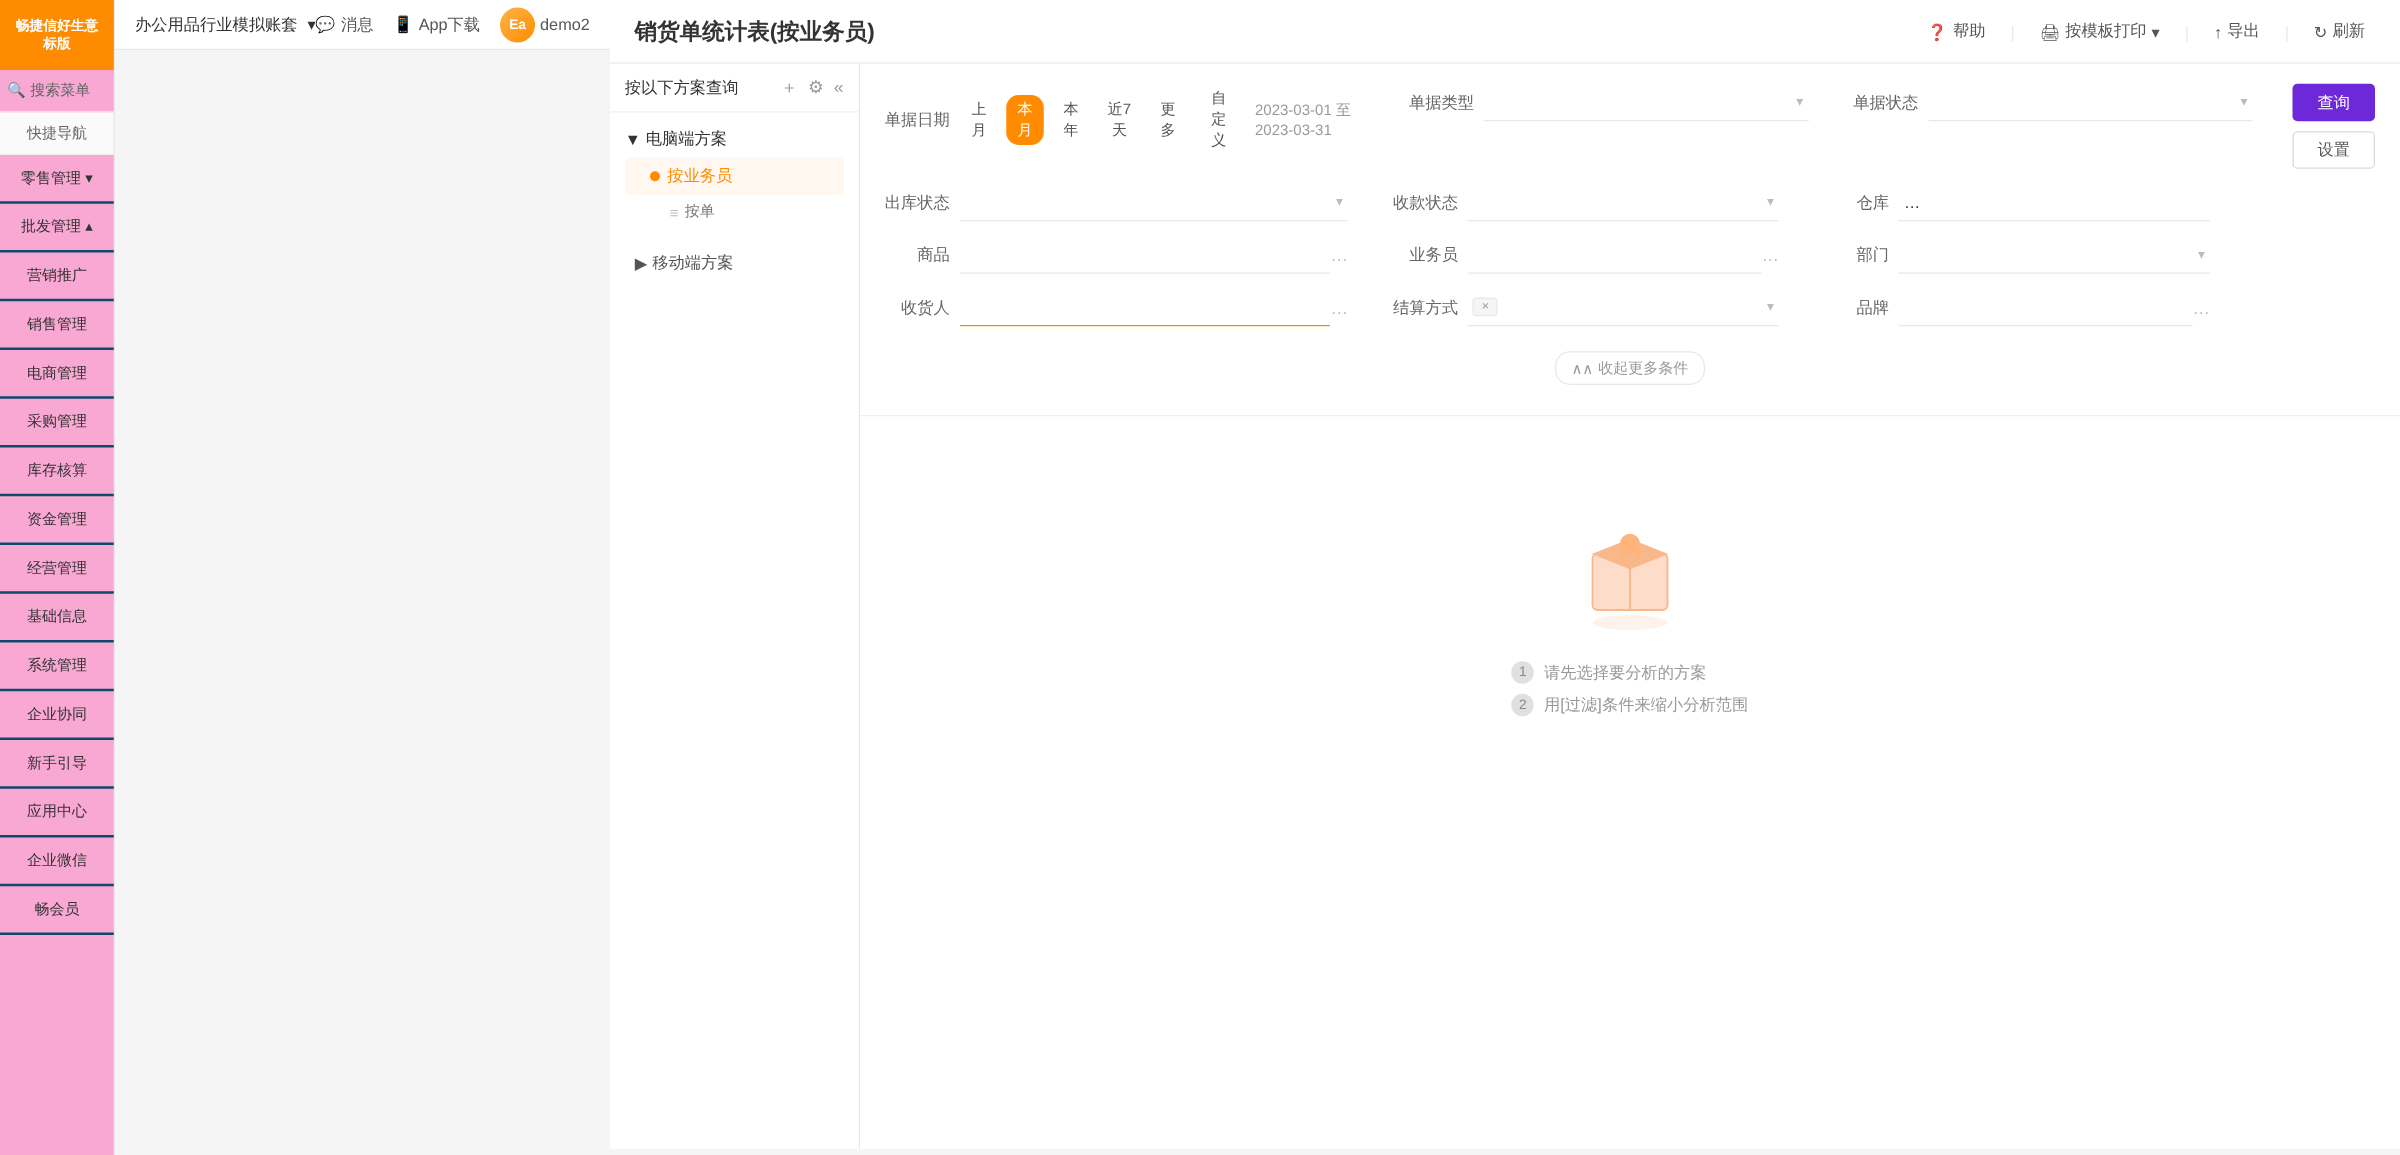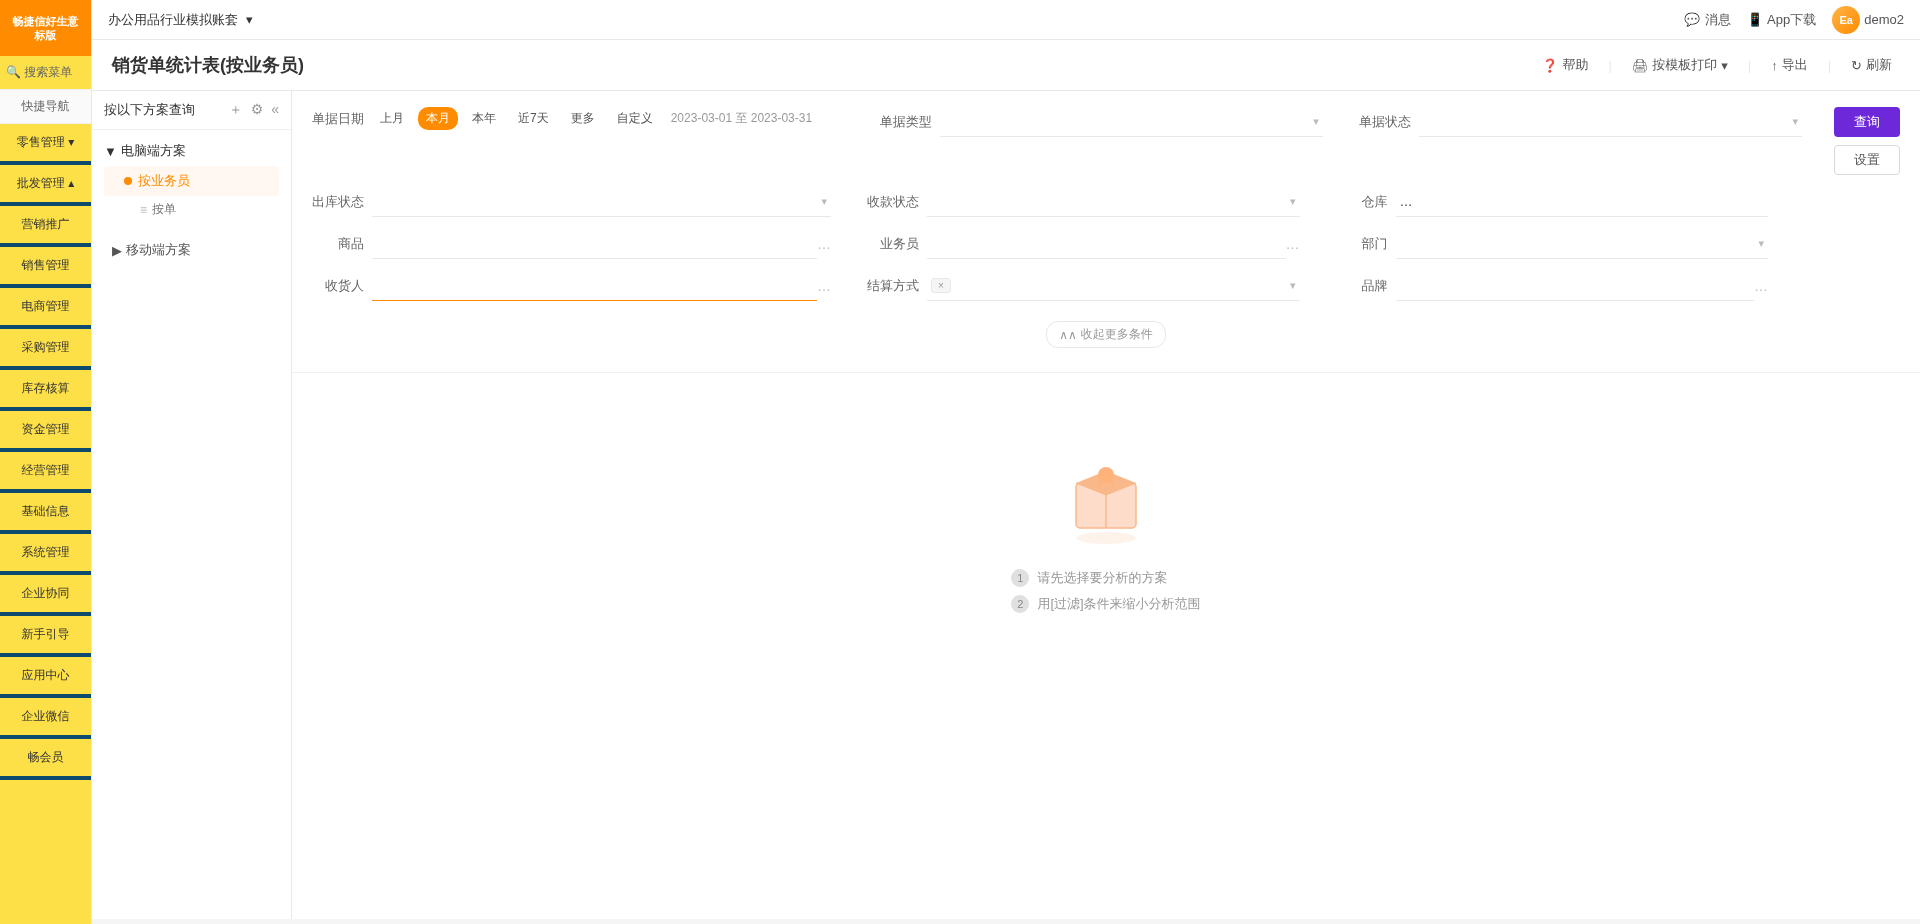--- a/index.html
+++ b/index.html
@@ -1,21 +1,21 @@
 <!DOCTYPE html>
 <html><head>
   <meta charset="utf-8">
   <style>
     * { box-sizing: border-box; margin: 0; padding: 0; font-family: "Microsoft YaHei", "PingFang SC", sans-serif; }
     body { background: #f5f5f5; display: flex; height: 924px; overflow: hidden; font-size: 13px; }
 
     
     .sidebar {
       width: 92px;
-      background: #fde047;
+      background: #f9a8d4;
       display: flex;
       flex-direction: column;
       align-items: center;
       border-right: 1px solid #e8e8e8;
       flex-shrink: 0;
     }
     .sidebar-logo {
       width: 100%;
       background: #ff8c00;
       display: flex;
@@ -40,38 +40,37 @@
       color: #666;
       cursor: pointer;
     }
     .sidebar-nav-item {
       width: 100%;
       text-align: center;
       padding: 10px 4px;
       font-size: 12px;
       color: #333;
       cursor: pointer;
-      border-bottom: 4px solid #0c4a6e;
+      border-bottom: 2px solid #0c4a6e;
     }
     .sidebar-quick-nav {
       width: 100%;
       padding: 8px 6px;
       font-size: 12px;
       color: #666;
       text-align: center;
       cursor: pointer;
       background: #fafafa;
       border-bottom: 1px solid #f0f0f0;
     }
 
     
     .main-area {
       flex: 1;
       display: flex;
-      flex-direction: column;
       overflow: hidden;
     }
 
     
     .top-header {
       background: #fff;
       height: 40px;
       display: flex;
       align-items: center;
       justify-content: space-between;

